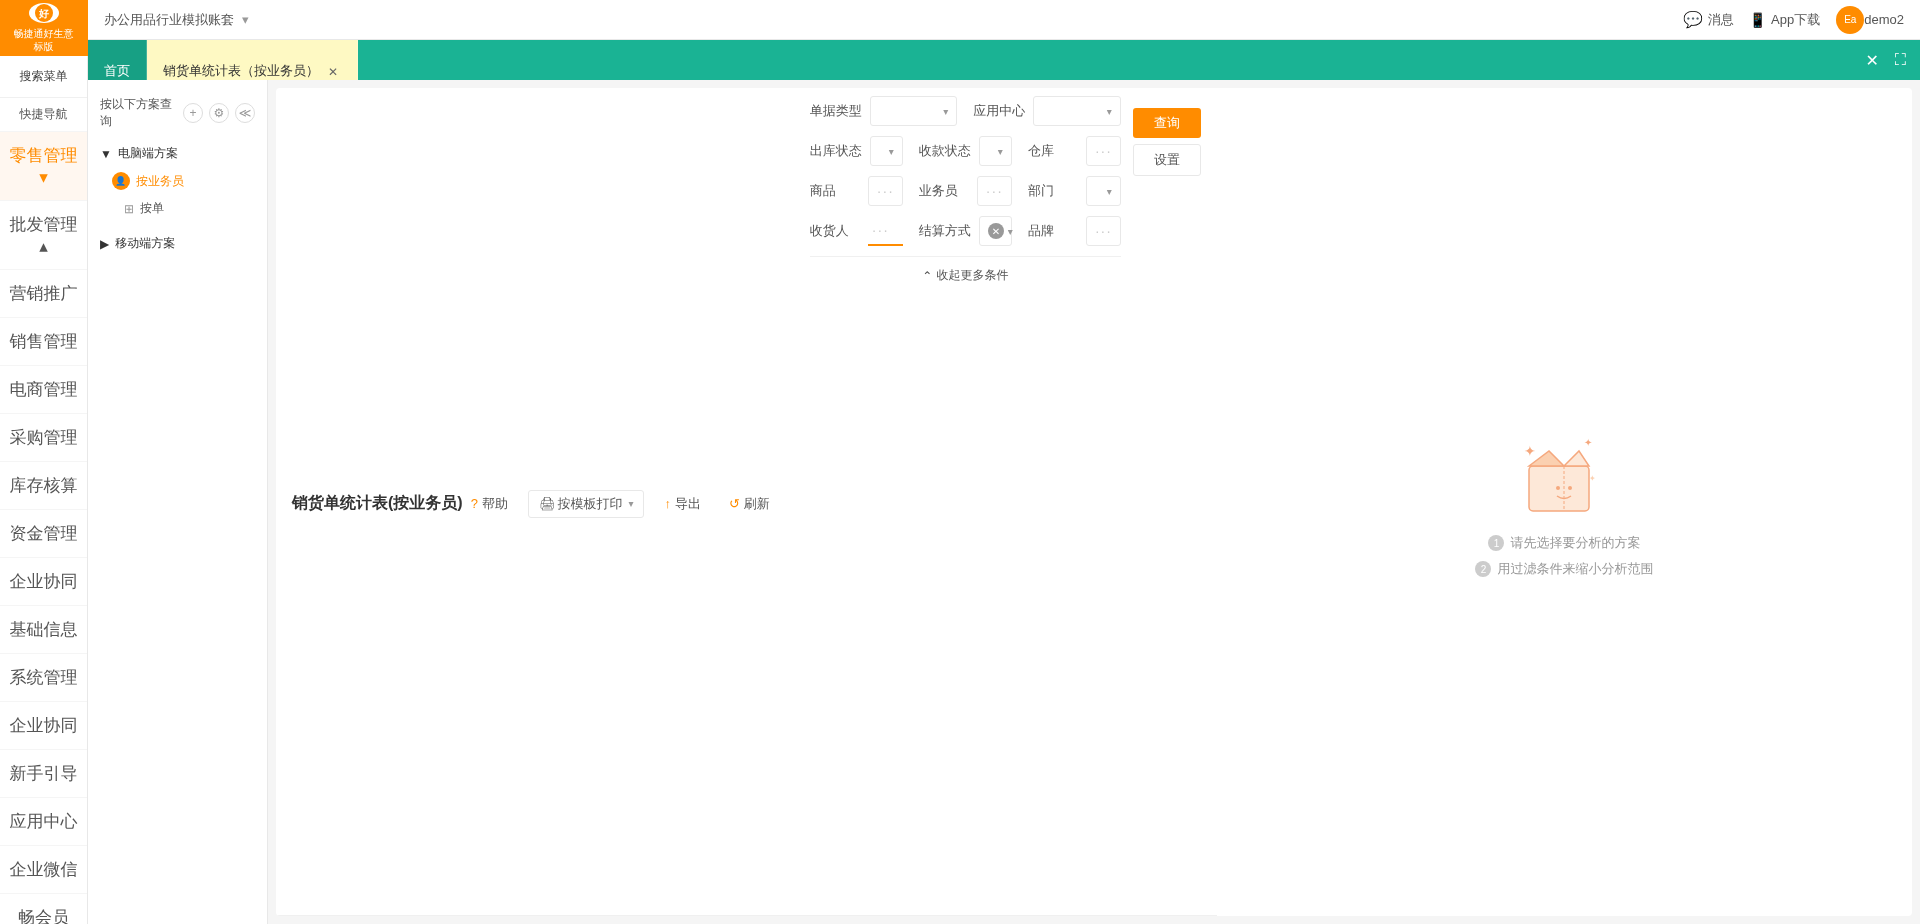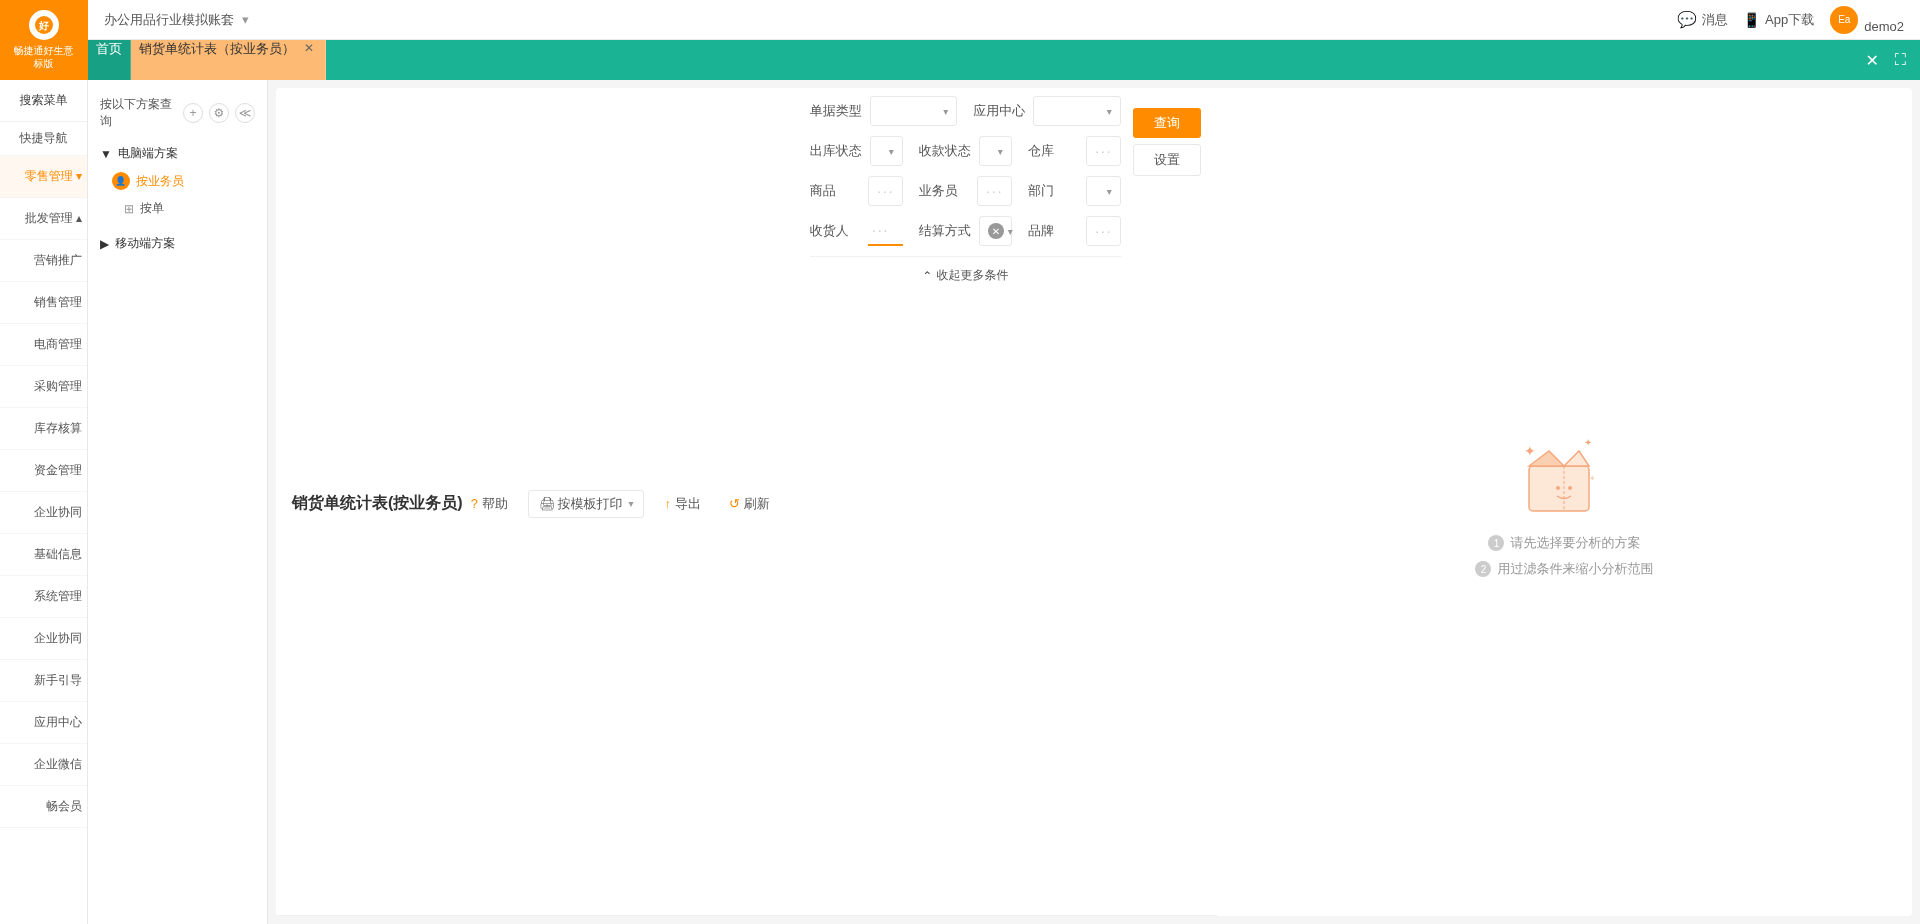--- a/index.html
+++ b/index.html
@@ -49,25 +49,25 @@
     .sidebar-search span {
       display: block;
       text-align: center;
       color: #666;
       font-size: 12px;
       cursor: pointer;
       padding: 4px 0;
     }
     .sidebar-nav-item {
       width: 100%;
-      text-align: right;
+      text-align: center;
       padding: 12px 5px;
       cursor: pointer;
       color: #555;
-      font-size: 12px;
+      font-size: 17px;
       border-bottom: 1px solid #f5f5f5;
       transition: background 0.2s;
     }
     .sidebar-nav-item.active { color: #ff8c00; background: #fff7f0; }
 
     
     #main {
       flex: 1;
       display: flex;
       flex-direction: column;
@@ -118,30 +118,30 @@
 
     
     #tabbar {
       height: 40px;
       background: #1ab394;
       display: flex;
       align-items: stretch;
     }
     .tab-item {
       display: flex;
-      align-items: flex-start;
-      padding: 0 8px;
+      align-items: flex-end;
+      padding: 0 16px;
       cursor: pointer;
       font-size: 13px;
       color: white;
       gap: 6px;
       border-right: 1px solid rgba(255,255,255,0.2);
     }
     .tab-item.home { background: rgba(0,0,0,0.1); }
-    .tab-item.active { background: #fdba74; color: #333; }
+    .tab-item.active { background: #fef9c3; color: #333; }
     .tab-close {
       font-size: 12px;
       color: #666;
       cursor: pointer;
       padding: 1px 3px;
       border-radius: 50%;
     }
     .tabbar-right {
       margin-left: auto;
       display: flex;
@@ -485,21 +485,21 @@
     </div>
     <div class="topbar-right">
       <div class="topbar-btn">
         <span style="font-size:16px;">💬</span>
         <span>消息</span>
       </div>
       <div class="topbar-btn">
         <span style="font-size:14px;">📱</span>
         <span>App下载</span>
       </div>
-      <div class="topbar-btn" style="display:flex;align-items:flex-end;gap:6px;">
+      <div class="topbar-btn" style="display:flex;align-items:center;gap:0;">
         <div class="user-avatar">
           <span style="font-size:10px;">Ea</span>
         </div>
         <span>demo2</span>
       </div>
     </div>
   </div>
 
   <div id="tabbar">
     <div class="tab-item home">

